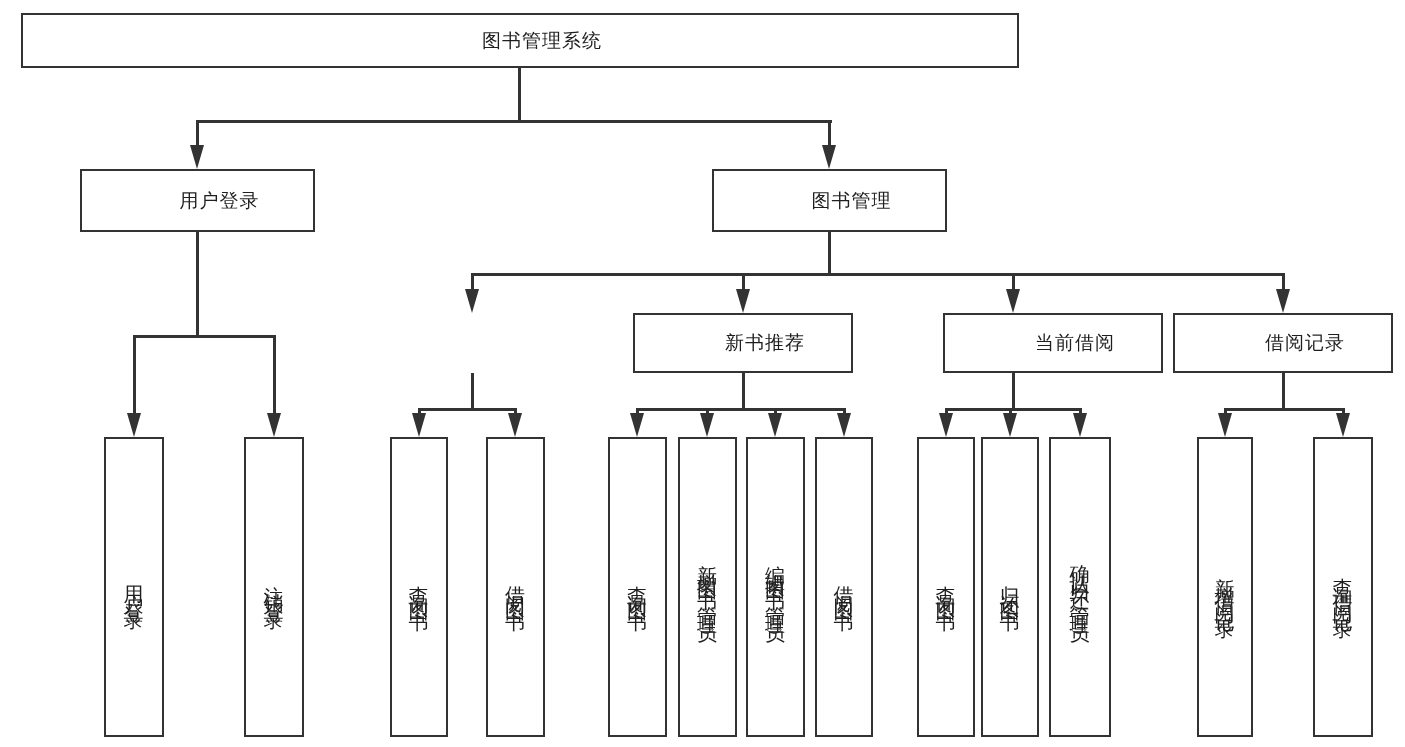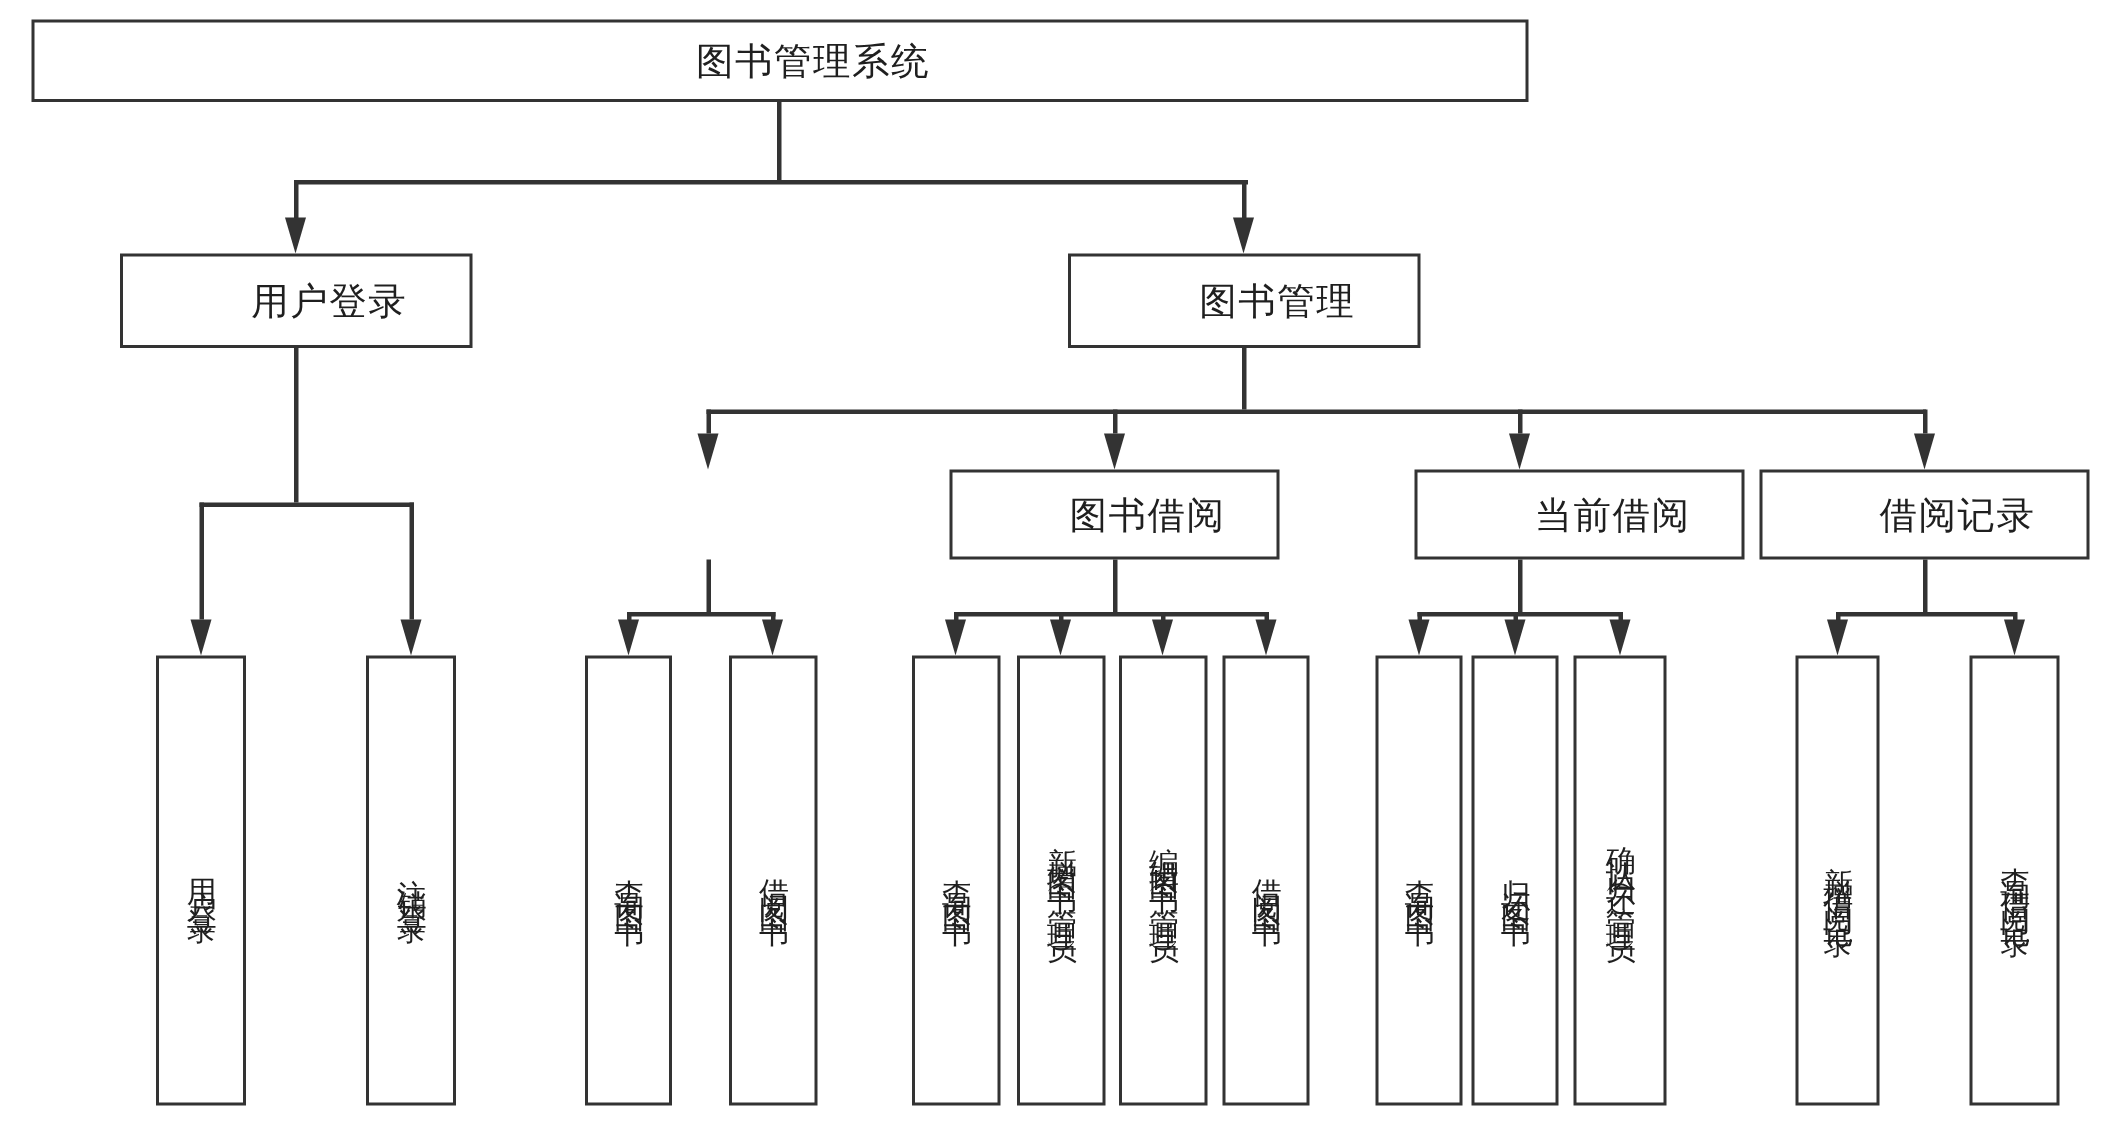--- a/index.html
+++ b/index.html
@@ -17,21 +17,21 @@
     color:var(--text);
     overflow:hidden;
   }
   .node{
     position:absolute;
     box-sizing:border-box;
     border:2px solid var(--line);
     background:var(--background);
     display:flex;align-items:center;justify-content:center;
   }
-  .hnode{font-size:25px;letter-spacing:1px;padding-left:44px;}
+  .hnode{font-size:19px;letter-spacing:1px;padding-left:44px;}
   .vnode span{
     writing-mode:vertical-rl;
     text-orientation:mixed;
     font-size:20px;
     letter-spacing:0.42em;
     line-height:1;
   }
   .vline,.hline{position:absolute;background:var(--line);}
   .vline{width:3px;}
   .hline{height:3px;}
@@ -52,21 +52,21 @@
 
 <div class="canvas">
 
   <div class="node hnode" style="left:21px;top:13px;width:998px;height:55px;">图书管理系统</div>
 
   <div class="node hnode" style="left:80px;top:169px;width:235px;height:63px;">用户登录</div>
 
   <div class="node hnode" style="left:712px;top:169px;width:235px;height:63px;">图书管理</div>
 
 
-  <div class="node hnode" style="left:633px;top:313px;width:220px;height:60px;">图书借阅</div>
+  <div class="node hnode" style="left:633px;top:313px;width:220px;height:60px;">新书推荐</div>
 
   <div class="node hnode" style="left:903px;top:313px;width:220px;height:60px;margin-left:40px;">当前借阅</div>
 
   <div class="node hnode" style="left:1173px;top:313px;width:220px;height:60px;">借阅记录</div>
 
   <div class="node vnode" style="left:104px;top:437px;width:60px;height:300px;">
     <span>用户登录</span>
   </div>
   <div class="node vnode" style="left:244px;top:437px;width:60px;height:300px;">
     <span>注销登录</span>

